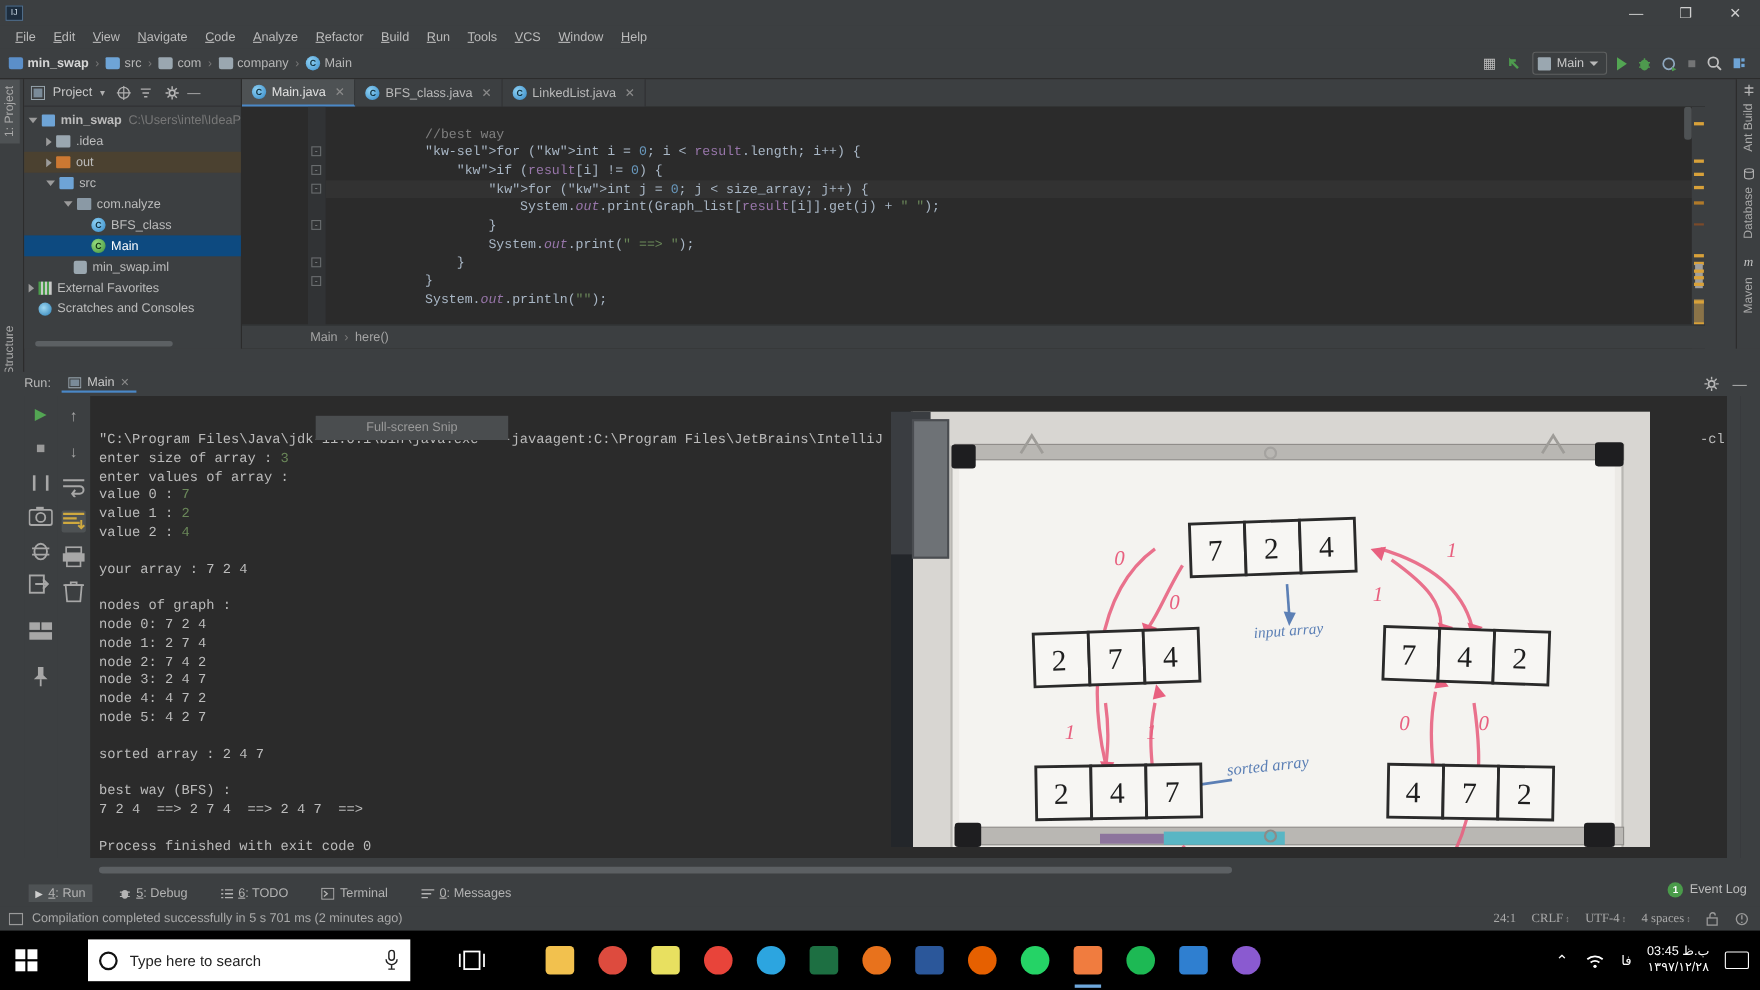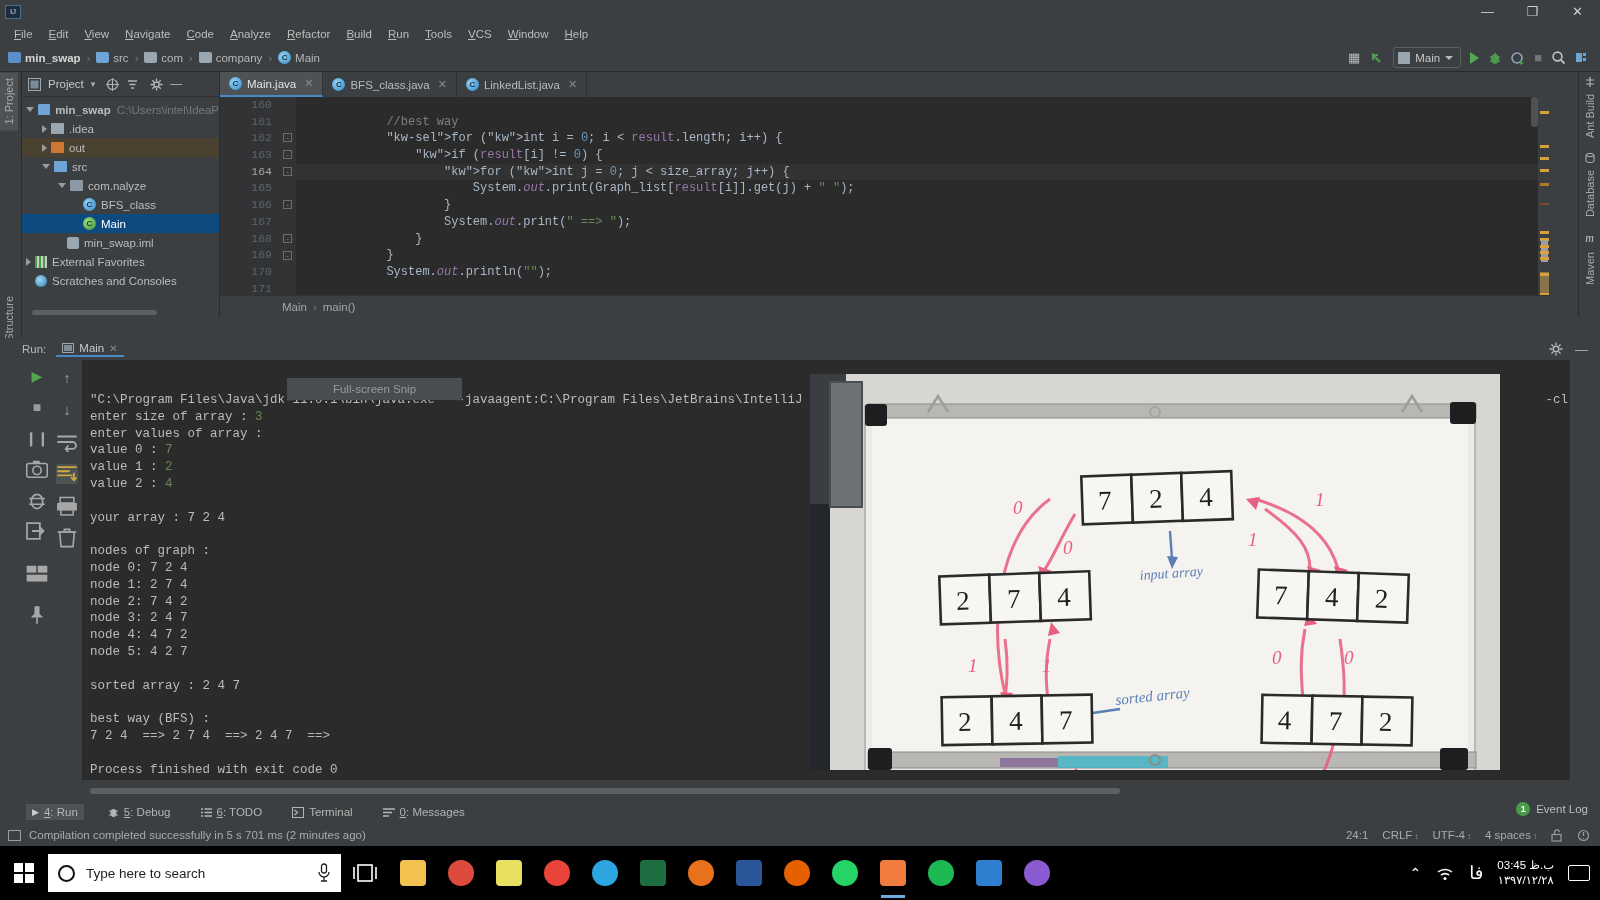--- a/index.html
+++ b/index.html
@@ -199,33 +199,33 @@
   .bb-item { display: flex; align-items: center; gap: 5px; color: #b4b4b4; font-size: 11.5px; padding: 2px 6px; }
   .bb-item.active { background: #4e5254; }
   .bb-item u { text-decoration: underline; }
 
   
   .statusbar {
     position: absolute; top: 824px; left: 0; width: 1600px; height: 22px;
     background: #3c3f41; display: flex; align-items: center; padding-left: 8px; gap: 8px;
   }
   .sb-msg { color: #a9a9a9; font-size: 11.5px; }
-  .sb-right { margin-left: auto; display: flex; align-items: center; gap: 14px; padding-right: 10px; color: #a9a9a9; font-size: 11.5px; }
+  .sb-right { margin-left: auto; display: flex; align-items: center; gap: 14px; padding-right: 10px; color: #a9a9a9; font-size: 11.5px; font-family: Liberation Serif, serif; }
   .updown { display: inline-block; font-size: 8px; line-height: 8px; color: #8f8f8f; margin-left: 2px; }
   .badge-circle {
     width: 14px; height: 14px; border-radius: 50%; background: #4a9b4a;
     color: #ffffff; font-size: 9px; line-height: 14px; text-align: center; font-weight: bold;
   }
   .eventlog-row {
     position: absolute; top: 802px; right: 12px; display: flex; align-items: center; gap: 6px;
     color: #bcbcbc; font-size: 11.5px;
   }
 
   
-  .taskbar { position: absolute; top: 846px; left: 0; width: 1600px; height: 54px; background: #000000; display: flex; align-items: center; }
+  .taskbar { position: absolute; top: 846px; left: 0; width: 1600px; height: 54px; background: #000000; display: flex; align-items: center; gap: 32px; }
   .win-btn { width: 48px; height: 54px; display: flex; align-items: center; justify-content: center; }
   .win-logo { width: 20px; height: 20px; display: grid; grid-template-columns: 9px 9px; grid-template-rows: 9px 9px; gap: 2px; }
   .win-logo div { background: #ffffff; }
   .searchbox {
     width: 293px; height: 38px; background: #ffffff; display: flex; align-items: center;
     gap: 11px; padding: 0 10px; color: #222222; font-size: 13.5px;
   }
   .search-circle { width: 17px; height: 17px; border: 2px solid #111; border-radius: 50%; }
   .tb-icon { width: 48px; height: 54px; display: flex; align-items: center; justify-content: center; position: relative; }
   .tb-icon .sq { width: 26px; height: 26px; border-radius: 4px; }
@@ -428,35 +428,20 @@
           <span>BFS_class.java</span>
           <span class="x">✕</span>
         </div>
         <div class="etab">
           <span class="c-ico" style="margin-right:0">C</span>
           <span>LinkedList.java</span>
           <span class="x">✕</span>
         </div>
       </div>
     <div class="code-area">
-      <div class="gutter" id="gutter">
-          <div class="gline">160</div>
-          <div class="gline">161</div>
-          <div class="gline">162</div>
-          <div class="gline">163</div>
-          <div class="gline cur">164</div>
-          <div class="gline">165</div>
-          <div class="gline">166</div>
-          <div class="gline">167</div>
-          <div class="gline">168</div>
-          <div class="gline">169</div>
-          <div class="gline">170</div>
-          <div class="gline">171</div>
-          <div class="gline">172</div>
-        </div>
       <div class="foldcol">
         <div class="foldmark" style="top:36px">-</div>
         <div class="foldmark" style="top:53px">-</div>
         <div class="foldmark" style="top:70px">-</div>
         <div class="foldmark" style="top:103px">-</div>
         <div class="foldmark" style="top:137px">-</div>
         <div class="foldmark" style="top:154px">-</div>
       </div>
       <div class="codelines" id="codelines"><div class="cline">&nbsp;</div><div class="cline"><span class="cmt">            //best way</span></div><div class="cline">            <span class="&lt;span">"kw-sel"</span>&gt;for (<span class="&lt;span">"kw"</span>&gt;int i = <span class="num">0</span>; i &lt; <span class="fld">result</span>.length; i++) {</div><div class="cline">                <span class="&lt;span">"kw"</span>&gt;if (<span class="fld">result</span>[i] != <span class="num">0</span>) {</div><div class="cline cur">                    <span class="&lt;span">"kw"</span>&gt;for (<span class="&lt;span">"kw"</span>&gt;int j = <span class="num">0</span>; j &lt; size_array; j++) {</div><div class="cline">                        System.<span class="ital">out</span>.print(Graph_list[<span class="fld">result</span>[i]].get(j) + <span class="str">" "</span>);</div><div class="cline">                    }</div><div class="cline">                    System.<span class="ital">out</span>.print(<span class="str">" ==&gt; "</span>);</div><div class="cline">                }</div><div class="cline">            }</div><div class="cline">            System.<span class="ital">out</span>.println(<span class="str">""</span>);</div><div class="cline">&nbsp;</div><div class="cline"><span class="cmt">            //*******************************************************************</span></div></div>
       <div class="vscroll-edit"></div>
@@ -474,21 +459,21 @@
         <div class="mark" style="top:154px;background:#d8a13a"></div>
         <div class="mark" style="top:160px;background:#d8a13a"></div>
         <div class="mark" style="top:175px;width:9px;height:24px;background:#8a7348"></div>
         <div class="mark" style="top:176px;background:#d8a13a"></div>
         <div class="mark" style="top:196px;background:#d8a13a"></div>
       </div>
     </div>
     <div class="crumbbar">
       <span>Main</span>
       <span style="color:#7a7a7a">›</span>
-      <span>main()</span>
+      <span>here()</span>
     </div>
   </div>
 
   <div class="rightstrip">
     <svg width="12" height="12" viewBox="0 0 12 12" style="margin-top:4px">
         <path d="M6 1v10M2 4h8M2 8h8" stroke="#b5b5b5" stroke-width="1.2"></path>
       </svg>
     <div class="vtab">Ant Build</div>
     <svg width="12" height="12" viewBox="0 0 12 12" style="margin-top:8px">
         <ellipse cx="6" cy="3" rx="4" ry="1.6" fill="none" stroke="#b5b5b5"></ellipse>
@@ -844,21 +829,21 @@
         <div class="tb-icon">
           <span class="sq" style="background:#8a5ad0;border-radius:50%"></span>
         </div>
       </div>
     <div class="tray">
       <span style="font-size:14px">⌃</span>
       <svg width="20" height="16" viewBox="0 0 20 16">
           <path d="M3 7a11 11 0 0114 0M6 10a7 7 0 018 0" stroke="#fff" stroke-width="1.6" fill="none"></path>
           <circle cx="10" cy="13.5" r="1.5" fill="#fff"></circle>
         </svg>
-      <span style="font-size:18px">فا</span>
+      <span style="font-size:12px">فا</span>
       <div class="tray-clock">
         <div>03:45 ب.ظ</div>
         <div>۱۳۹۷/۱۲/۲۸</div>
       </div>
       <span class="tray-box"></span>
     </div>
   </div>
 
 </div>
 

